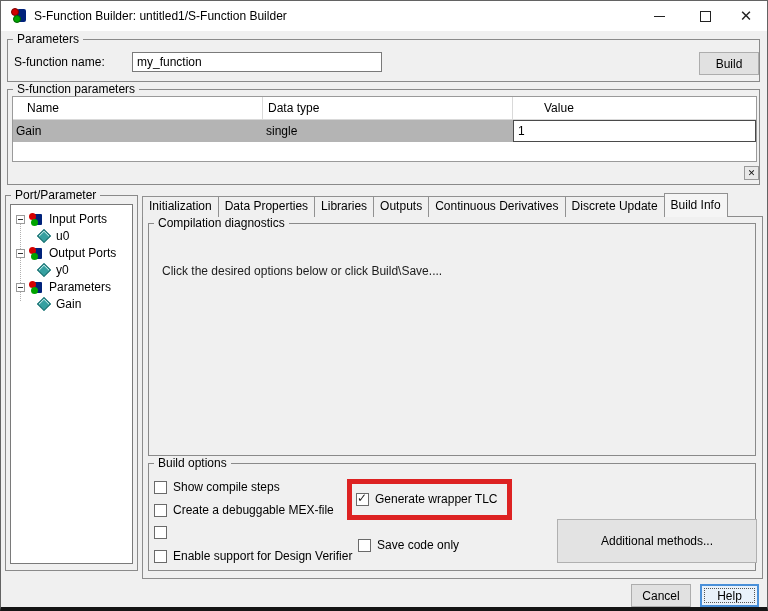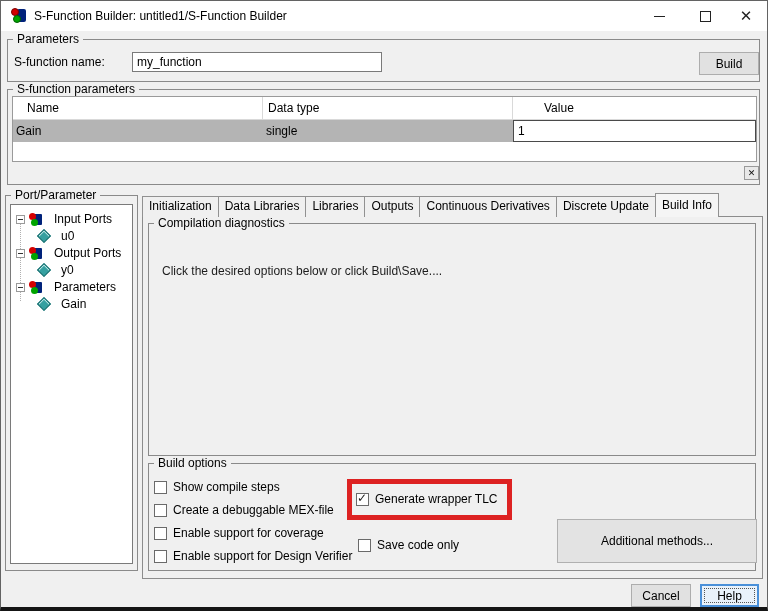--- a/index.html
+++ b/index.html
@@ -50,21 +50,21 @@
   #grp-port{left:4px;top:194px;width:133px;height:376px;}
   .tree-box{position:absolute;left:4px;top:8px;width:123px;height:360px;box-sizing:border-box;border:1px solid #7a7a7a;background:#fff;overflow:hidden;}
   .tree-row{position:absolute;left:0;height:16px;display:flex;align-items:center;white-space:nowrap;}
   .expander{width:9px;height:9px;box-sizing:border-box;border:1px solid #9a9a9a;background:#fff;position:relative;margin-left:5px;flex:0 0 9px;}
   .expander::after{content:"";position:absolute;left:1px;top:3px;width:5px;height:0;border-top:1px solid #333;}
   .node-icon{width:13px;height:13px;position:relative;margin-left:4px;flex:0 0 13px;}
   .node-icon .blk-blue{position:absolute;right:0;top:1px;width:8px;height:11px;background:#00227a;border-radius:1px;}
   .node-icon .blk-red{position:absolute;left:0;top:0;width:7px;height:7px;background:#d40000;border-radius:50%;}
   .node-icon .blk-green{position:absolute;left:2px;bottom:0;width:7px;height:7px;background:#00a400;border-radius:50%;}
   .diamond{width:8px;height:8px;background:#35a0a0;border:1px solid #1e6f6f;transform:rotate(45deg);margin-left:28px;flex:0 0 8px;box-shadow:inset 1px 1px 0 #bfeaea;}
-  .tree-label{margin-left:12px;text-align:center;}
+  .tree-label{margin-left:7px;text-align:center;}
   .tree-guide{position:absolute;left:9px;top:14px;height:82px;width:0;border-left:1px dotted #b0b0b0;}
 
   
   .tabbar{position:absolute;left:141px;top:194px;height:22px;display:flex;align-items:flex-end;z-index:3;}
   .tab{box-sizing:border-box;height:21px;line-height:19px;padding:0 6px;border:1px solid #919191;border-bottom:none;background:#f0f0f0;margin-right:0;white-space:nowrap;font-size:12px;border-left-width:0;}
   .tab:first-child{border-left-width:1px;}
   .tab.active{height:24px;line-height:22px;background:#f5f5f5;border-left-width:1px;position:relative;z-index:4;margin-left:-1px;}
   .tabpanel{position:absolute;left:141px;top:215px;width:621px;height:363px;box-sizing:border-box;border:1px solid #8c8c8c;background:#f0f0f0;z-index:1;}
 
   
@@ -182,21 +182,21 @@
       <div class="tree-row" style="top:91px;">
         <div class="diamond"></div>
         <div class="tree-label">Gain</div>
       </div>
     </div>
   </div>
 
   <div class="tabpanel"></div>
   <div class="tabbar">
     <div class="tab">Initialization</div>
-    <div class="tab">Data Libraries</div>
+    <div class="tab">Data Properties</div>
     <div class="tab">Libraries</div>
     <div class="tab">Outputs</div>
     <div class="tab">Continuous Derivatives</div>
     <div class="tab">Discrete Update</div>
     <div class="tab active">Build Info</div>
   </div>
 
   <div class="groupbox" id="grp-compile" style="z-index:2;">
     <div class="group-label">Compilation diagnostics</div>
     <div class="compile-msg">Click the desired options below or click Build\Save....</div>
@@ -208,21 +208,20 @@
     <div class="checkrow cr-l0">
       <div class="checkbox"></div>
       <div class="check-label">Show compile steps</div>
     </div>
     <div class="checkrow cr-l1">
       <div class="checkbox"></div>
       <div class="check-label">Create a debuggable MEX-file</div>
     </div>
     <div class="checkrow cr-l2">
       <div class="checkbox"></div>
-      <div class="check-label">Enable support for coverage</div>
     </div>
     <div class="checkrow cr-l3">
       <div class="checkbox"></div>
       <div class="check-label">Enable support for Design Verifier</div>
     </div>
 
     <div class="red-highlight"></div>
     <div class="checkrow cr-tlc">
       <div class="checkbox checked"></div>
       <div class="check-label">Generate wrapper TLC</div>

